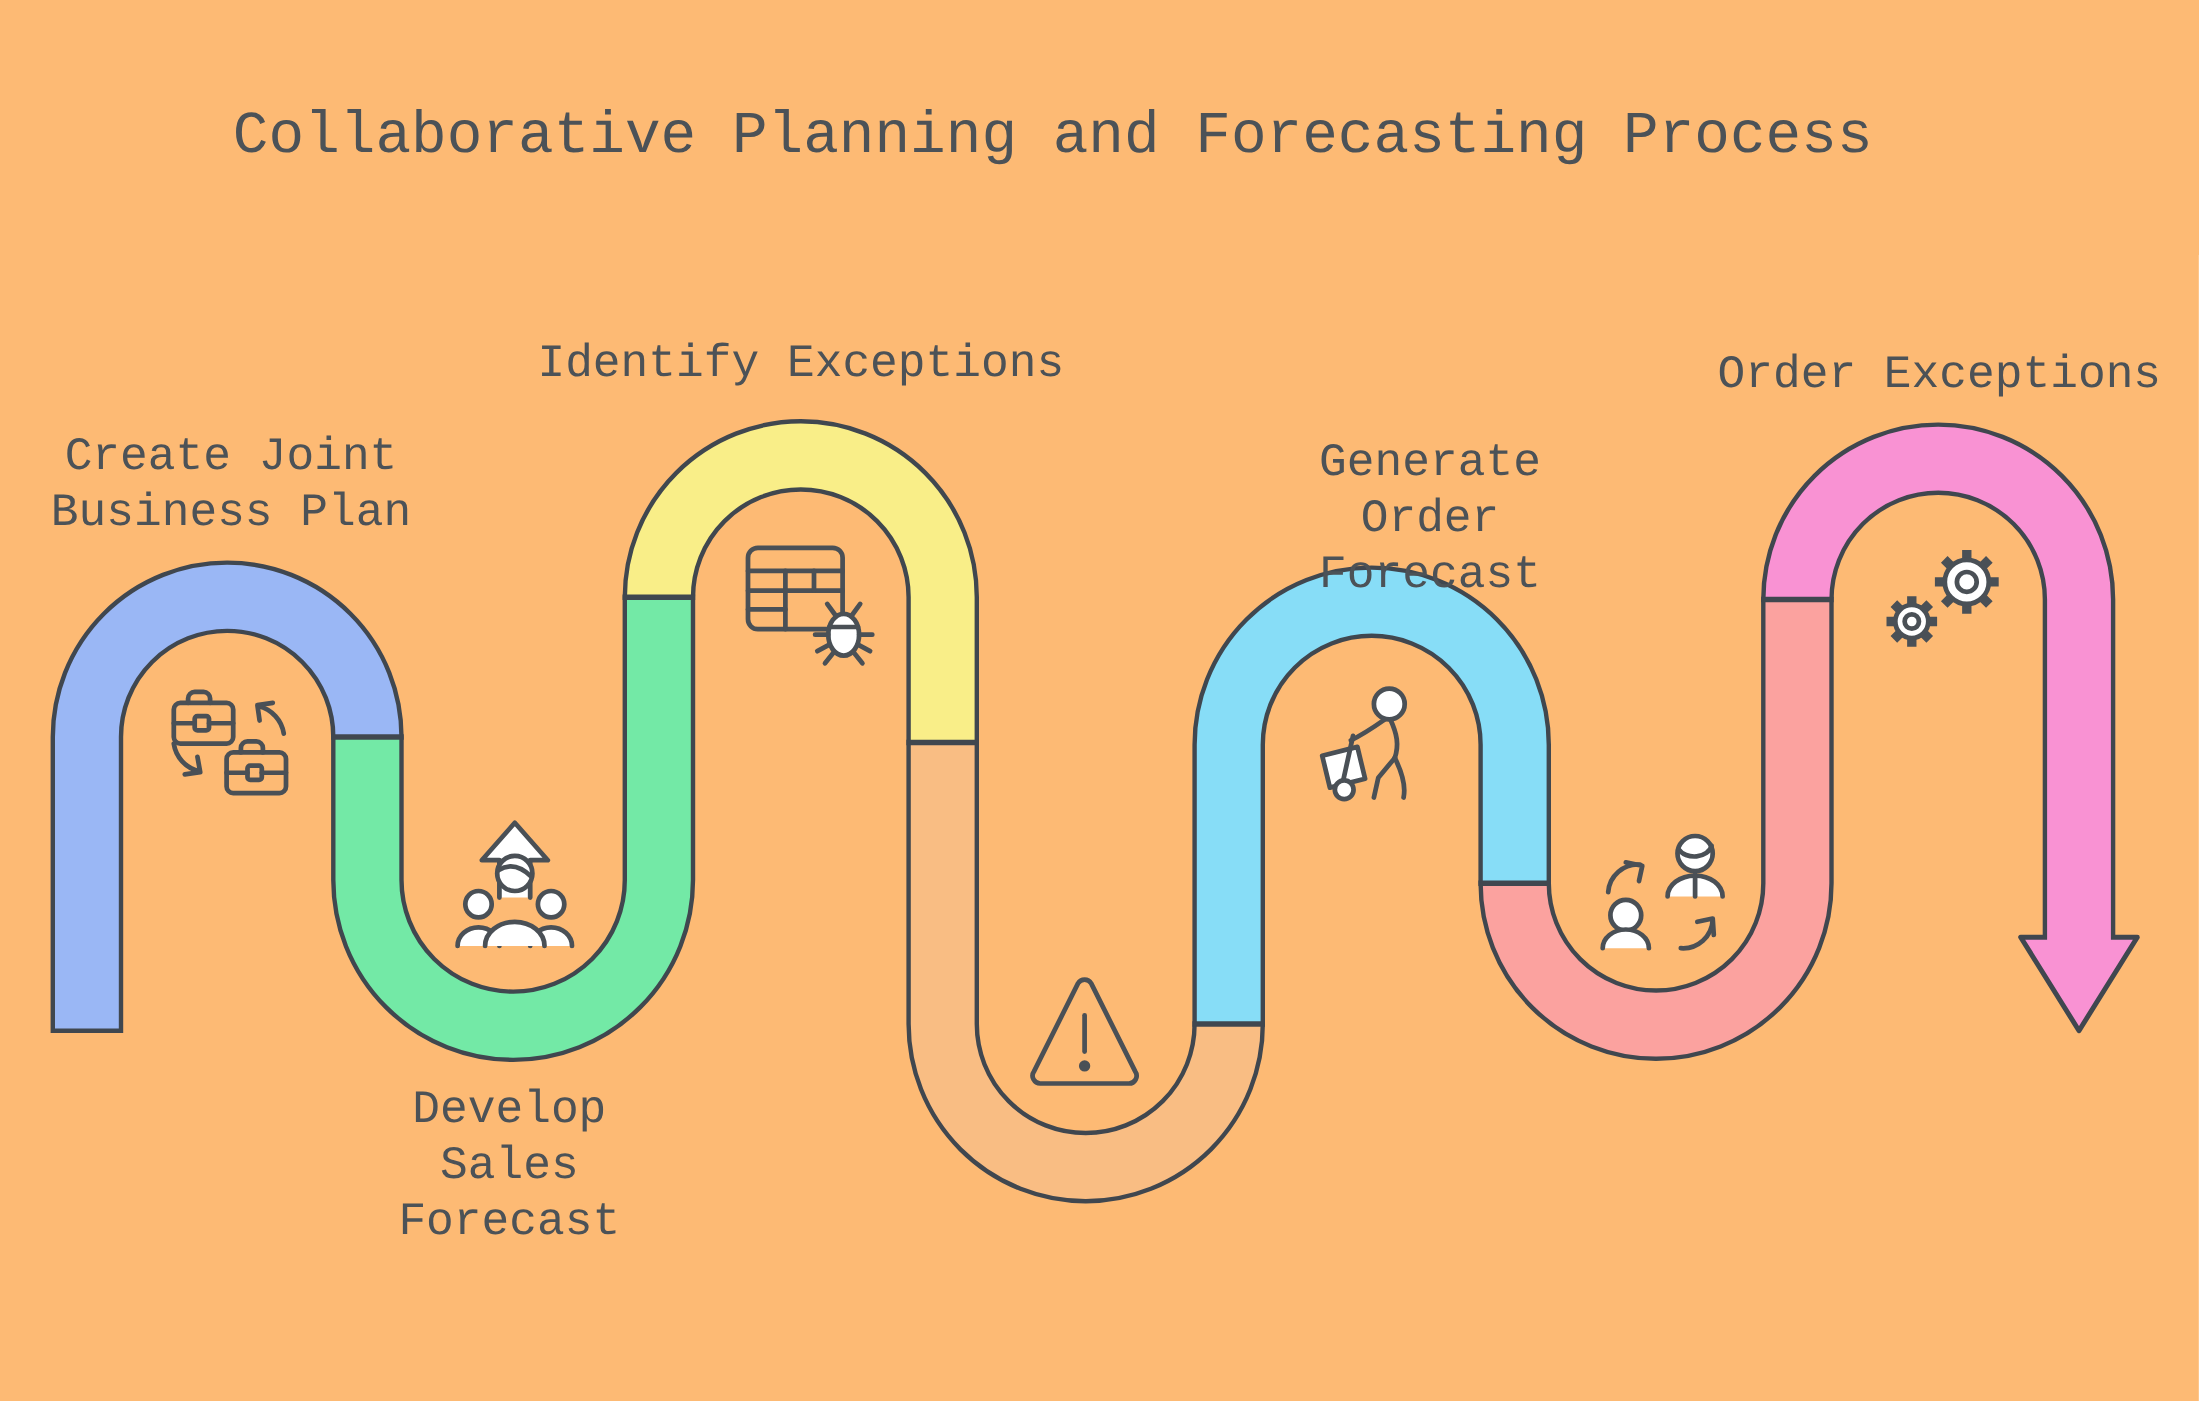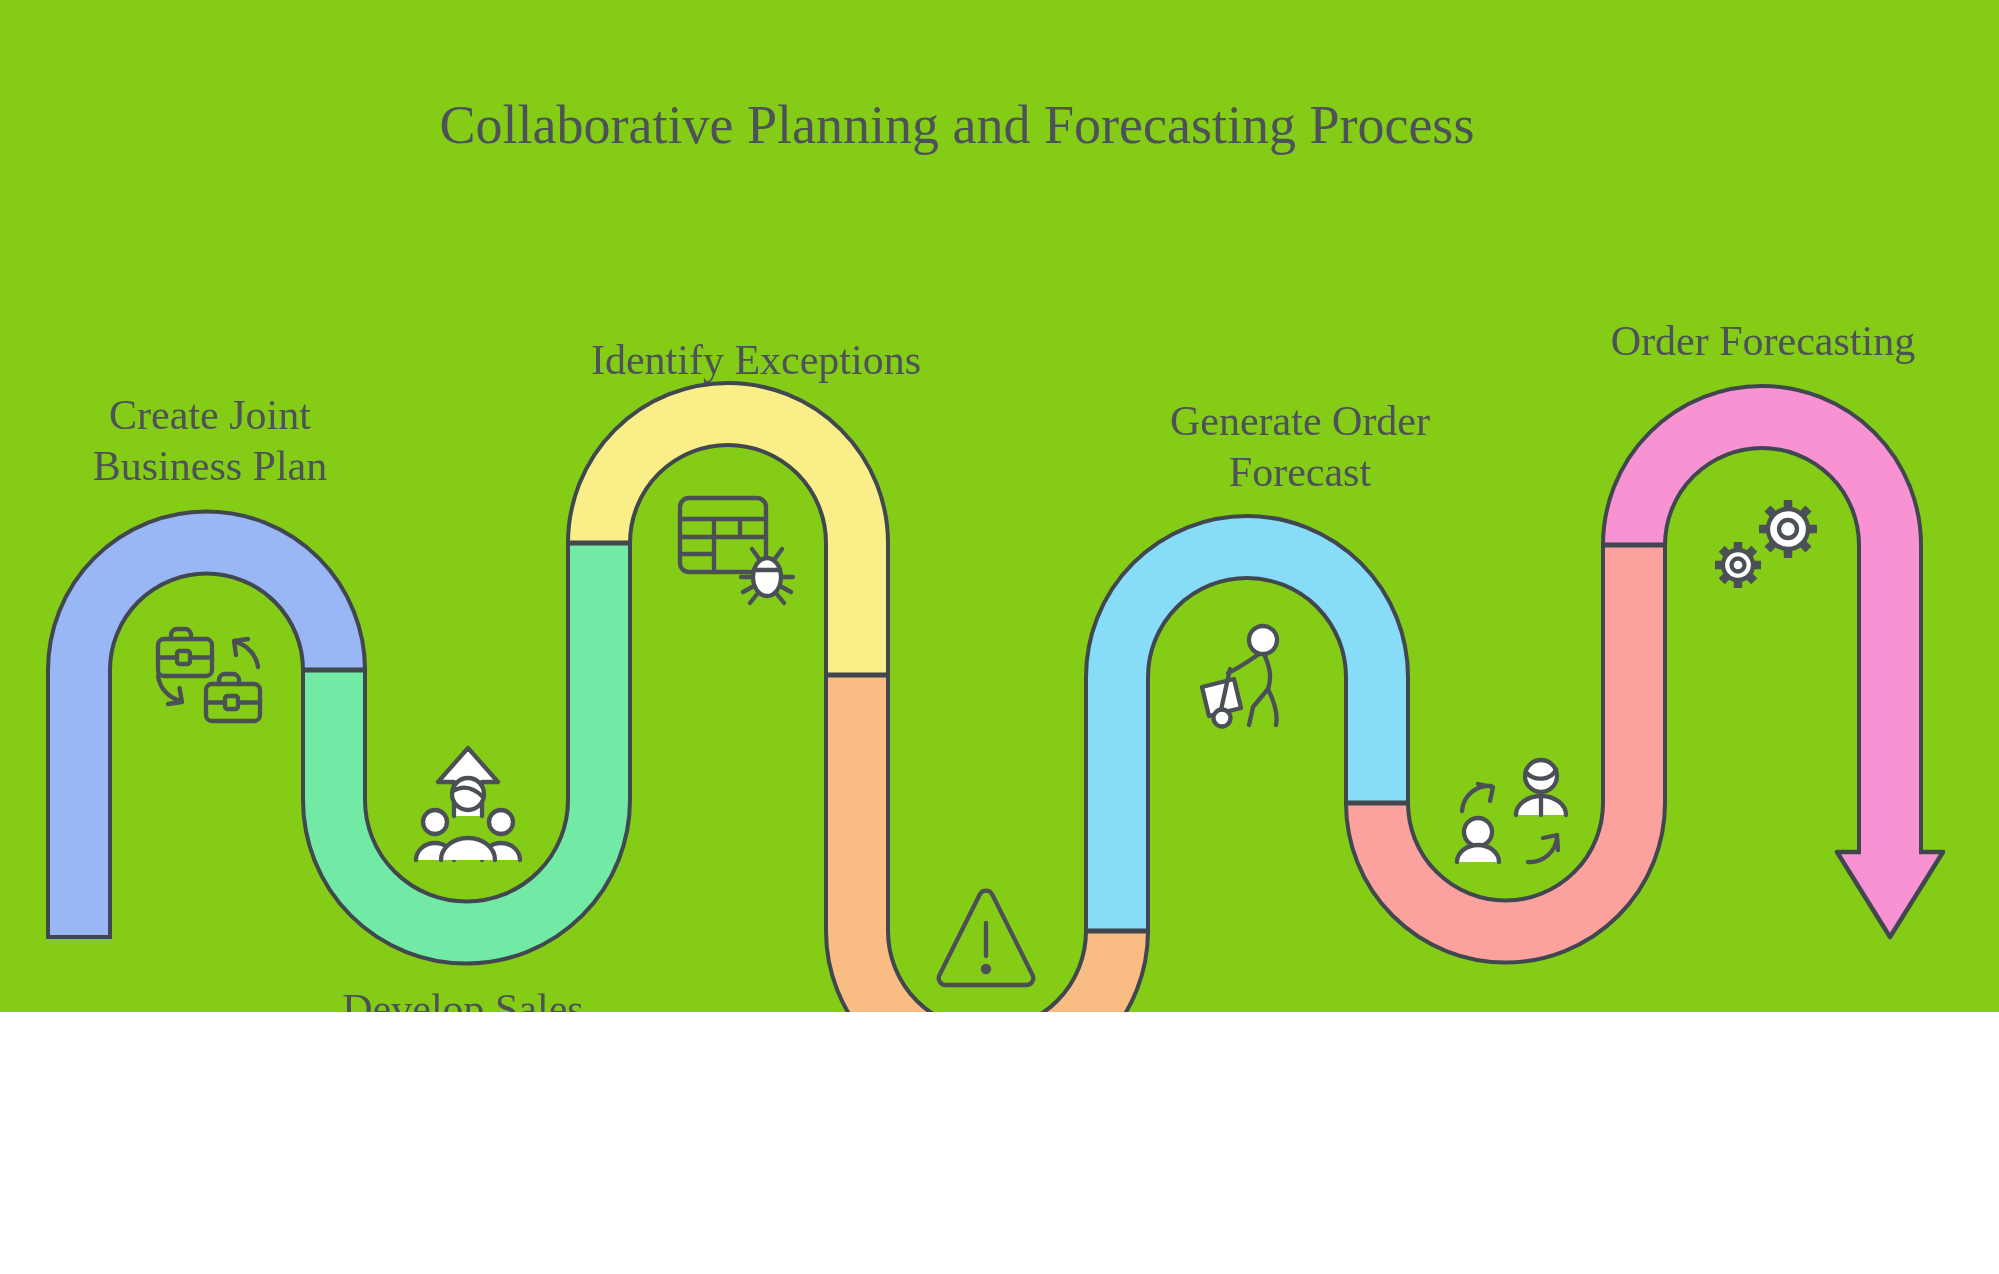--- a/index.html
+++ b/index.html
@@ -1,18 +1,18 @@
 <!DOCTYPE html>
 <html><head>
 <meta charset="utf-8">
 <style>
   html,body{margin:0;padding:0;background:#ffffff;}
   .stage{
-    position:relative;width:1999px;height:1012px;background:#84cc16;
-    font-family:Liberation Serif, serif;overflow:hidden;
+    position:relative;width:1999px;height:1274px;background:#fdba74;
+    font-family:Liberation Mono, monospace;overflow:hidden;
   }
   .flow-svg{position:absolute;left:0;top:0;}
   .lbl{
     position:absolute;transform:translateX(-50%);
     text-align:center;color:#4C5257;font-size:42px;line-height:51px;
   }
   .lbl.nowrap{white-space:nowrap;}
   .w340{width:340px;text-align:center;}
   .w310{width:310px;}
   .title{
@@ -134,23 +134,23 @@
       <path class="teeth" d="M -14 20 H -3 M -17.5 28.5 L -9.7 36.3 M -26 32 V 43 M -34.5 28.5 L -42.3 36.3 M -38 20 H -49 M -34.5 11.5 L -42.3 3.7 M -26 8 V -3 M -17.5 11.5 L -9.7 3.7"></path>
       <circle class="wf" cx="-26" cy="20" r="15"></circle>
       <circle cx="-26" cy="20" r="6.5"></circle>
     </g>
   </svg>
 
   <div class="title" style="left:957px;top:94px;">Collaborative Planning and Forecasting Process</div>
 
   <div class="lbl w340" style="left:210px;top:390px;">Create Joint Business Plan</div>
 
-  <div class="lbl nowrap" style="left:728px;top:335px;margin-left:28px;">Identify Exceptions</div>
+  <div class="lbl nowrap" style="left:728px;top:306px;">Identify Exceptions</div>
 
   <div class="lbl w340" style="left:1300px;top:396px;">Generate Order Forecast</div>
 
-  <div class="lbl nowrap" style="left:1763px;top:316px;">Order Forecasting</div>
+  <div class="lbl nowrap" style="left:1763px;top:316px;">Order Exceptions</div>
 
   <div class="lbl w310" style="left:463px;top:984px;">Develop Sales Forecast</div>
 
 
 
 </div>
 
 </body></html>

